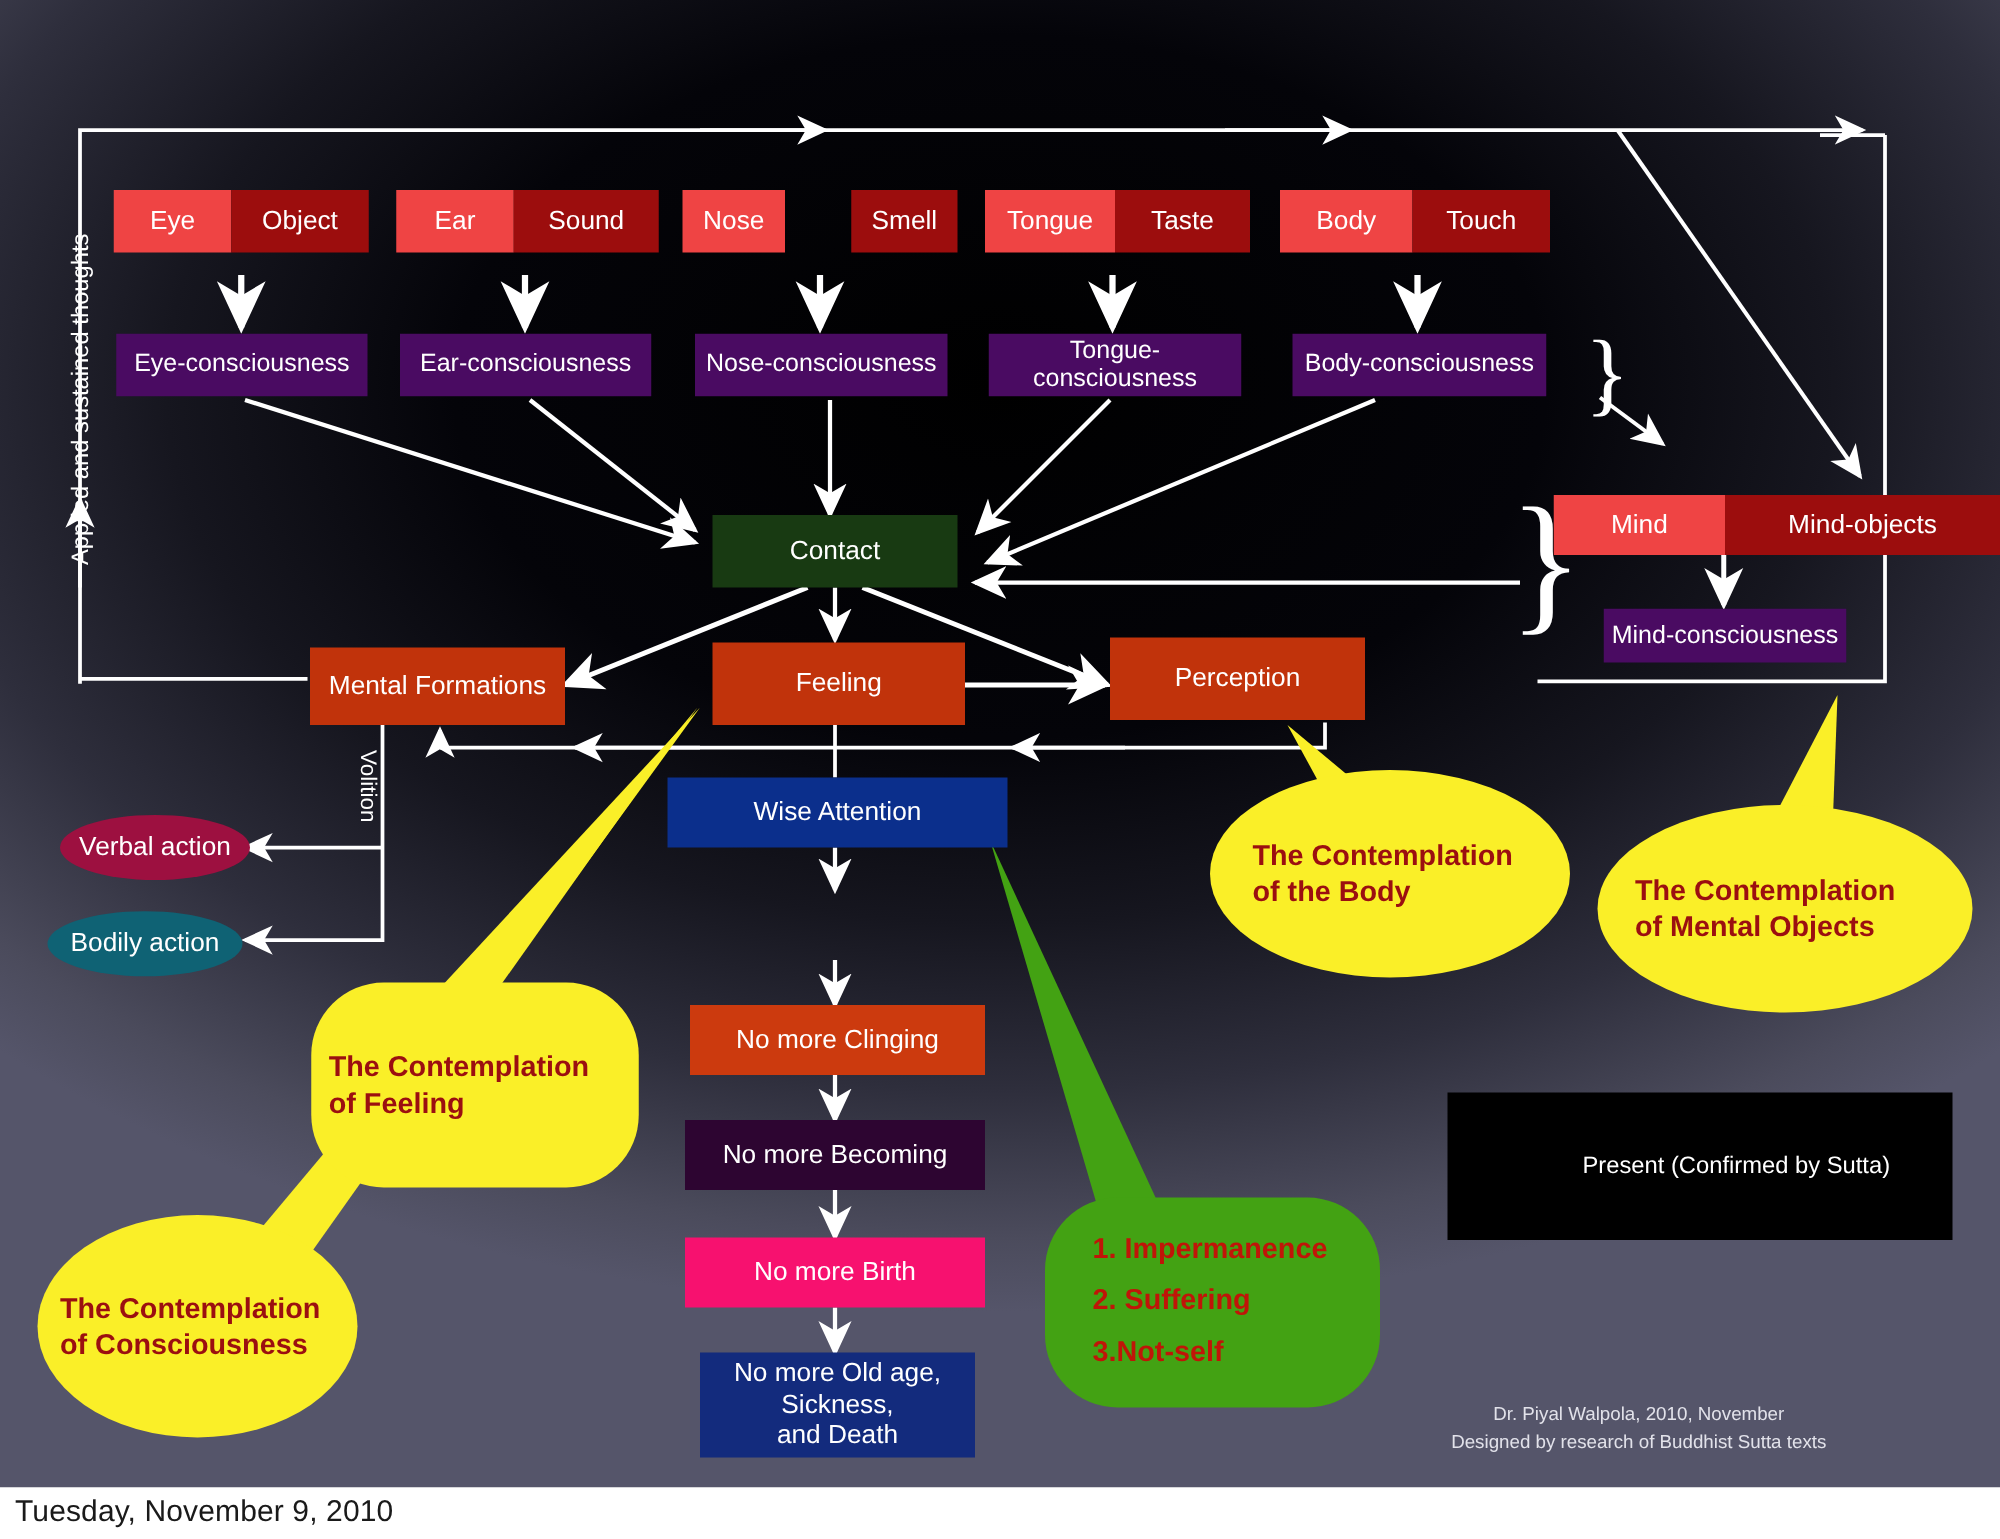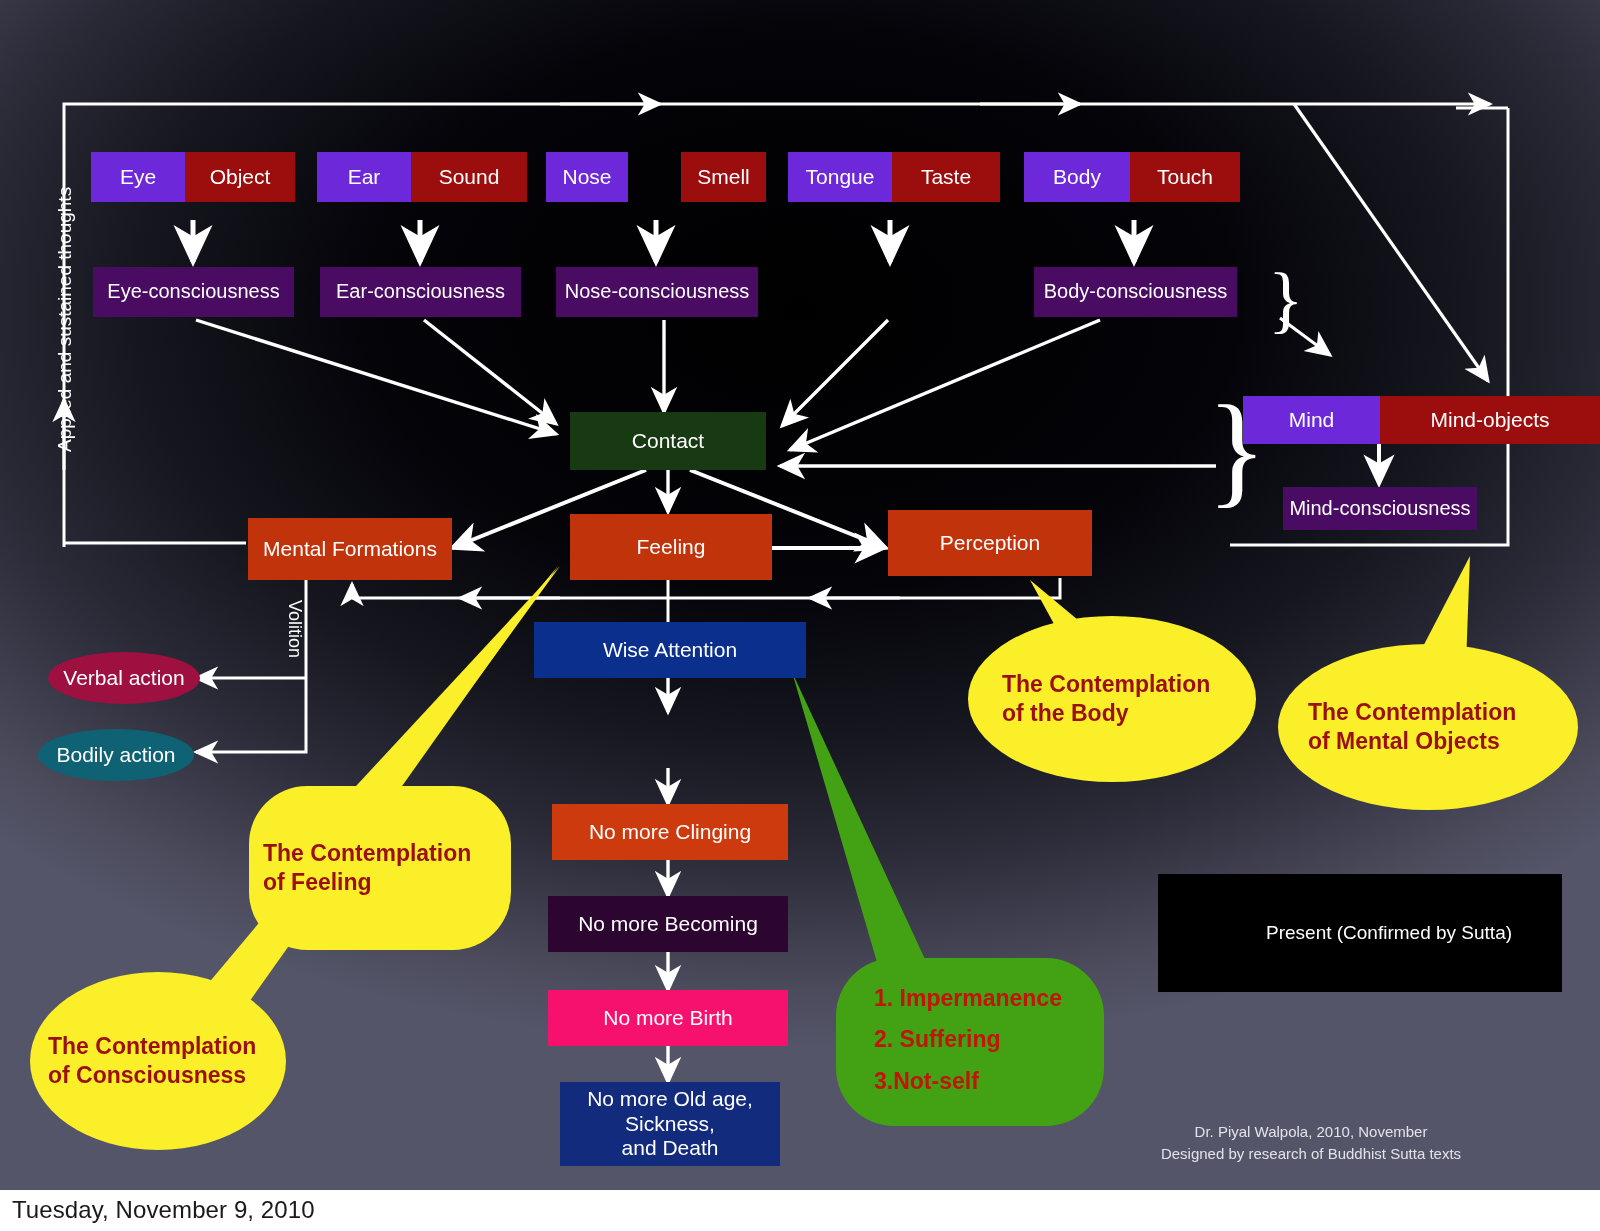--- a/index.html
+++ b/index.html
@@ -33,21 +33,21 @@
 
   
   .box{
     position:absolute;display:flex;align-items:center;justify-content:center;
     color:#ffffff;text-align:center;line-height:1.16;
     font-family:"Liberation Sans",sans-serif;
     box-sizing:border-box;
   }
   .pair{position:absolute;display:flex;box-sizing:border-box;}
   .pair > div{display:flex;align-items:center;justify-content:center;color:#fff;font-size:21px;}
-  .sense{background:#6d28d9;}
+  .sense{background:#ef4444;}
   .senseobj{background:#9c0d0d;}
   .cons{background:#4a0b62;font-size:20px;}
 
   .ellipse{
     position:absolute;border-radius:50%;display:flex;align-items:center;
     justify-content:center;color:#ffffff;font-size:21px;
     font-family:"Liberation Sans",sans-serif;
   }
 
   .bubble{
@@ -191,20 +191,21 @@
   <div class="pair" style="left:546px;top:152px;width:220px;height:50px;gap:24px;">
     <div class="sense" style="width:108px;">Nose</div>
     <div class="senseobj" style="width:112px;margin-left:29px;">Smell</div>
   </div>
   <div class="box cons" style="left:556px;top:267px;width:202px;height:50px;">Nose-consciousness</div>
 
   <div class="pair" style="left:788px;top:152px;width:212px;height:50px;">
     <div class="sense" style="width:104px;">Tongue</div>
     <div class="senseobj" style="width:108px;">Taste</div>
   </div>
+  <div class="box cons" style="left:791px;top:267px;width:202px;height:50px;">Tongue-consciousness</div>
 
   <div class="pair" style="left:1024px;top:152px;width:216px;height:50px;">
     <div class="sense" style="width:106px;">Body</div>
     <div class="senseobj" style="width:110px;">Touch</div>
   </div>
   <div class="box cons" style="left:1034px;top:267px;width:203px;height:50px;">Body-consciousness</div>
 
   <div class="brace" style="left:1268px;top:262px;font-size:74px;">}</div>
 
   <div class="pair" style="left:1243px;top:396px;width:357px;height:48px;">

